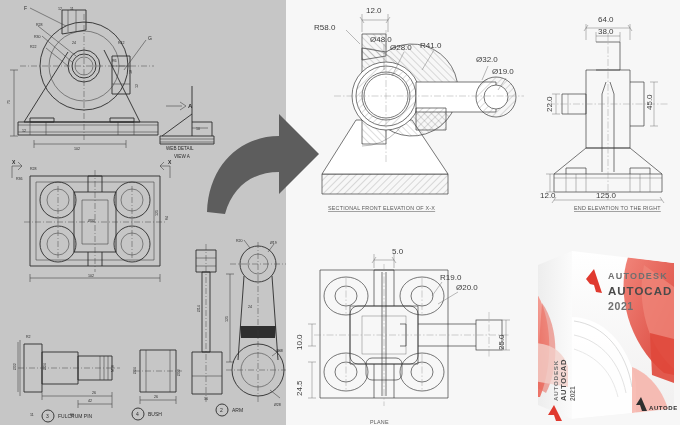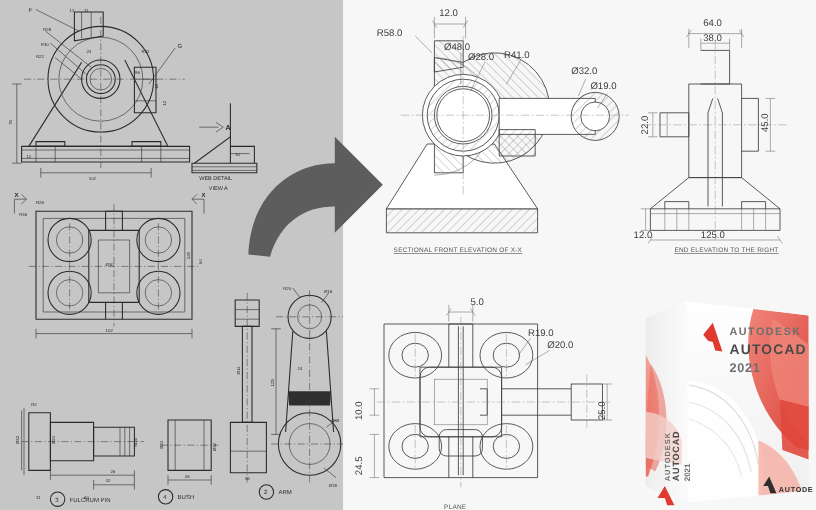--- a/index.html
+++ b/index.html
@@ -270,21 +270,21 @@
       <text x="120" y="44">R41.0</text>
       <path class="dim" d="M188,62 L182,76"></path>
       <text x="176" y="58">Ø32.0</text>
       <path class="dim" d="M206,74 L198,86"></path>
       <text x="192" y="70">Ø19.0</text>
 
       <text class="cap" x="28" y="206">SECTIONAL FRONT ELEVATION OF X-X</text>
     </svg>
   </div>
 
-  <div class="sheet cad" style="left:528px;top:8px;">
+  <div class="sheet cad" style="left:540px;top:8px;">
     <svg width="136" height="205" viewBox="0 0 136 205">
 
       <path class="ln" d="M14,166 L122,166 L122,184 L14,184 Z"></path>
       <path class="thin" d="M14,170 L122,170"></path>
       <path class="thin" d="M26,166 L26,184 M36,166 L36,184 M46,166 L46,184 M90,166 L90,184 M100,166 L100,184 M110,166 L110,184"></path>
       <path class="ln" d="M26,160 L46,160 L46,166 M26,160 L26,166"></path>
       <path class="ln" d="M90,160 L110,160 L110,166 M90,160 L90,166"></path>
 
       <path class="ln" d="M14,166 L46,140 L90,140 L122,166"></path>
 

